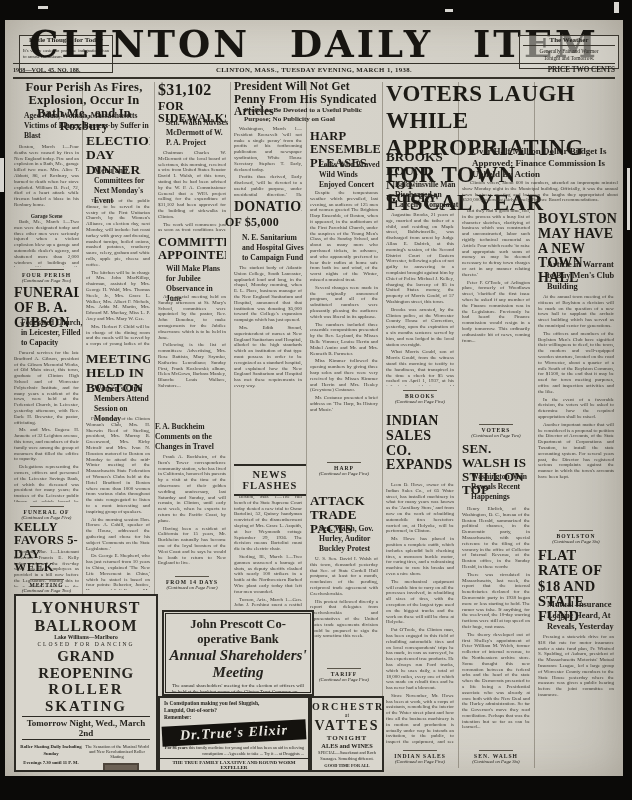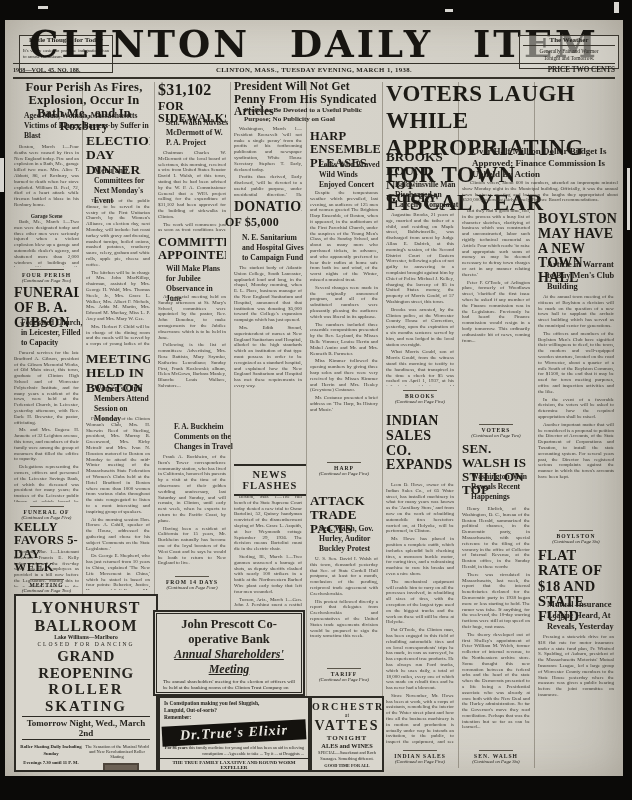--- a/index.html
+++ b/index.html
@@ -44,21 +44,21 @@
   .lyh-t1{font-size:16px;font-weight:bold;letter-spacing:1px;line-height:1.1;margin-top:3px;}
   .lyh-t2{font-size:5.6px;font-weight:bold;}
   .lyh-t3{font-size:5.6px;letter-spacing:2px;margin:1px 0;}
   .lyh-t4{font-size:15px;font-weight:bold;letter-spacing:.5px;line-height:1.1;}
   .lyh-t5{font-size:9px;font-weight:bold;border-top:1px solid #2c2a24;border-bottom:1px solid #2c2a24;margin:2px 6px;padding:1px 0;}
   .lyh-cols{display:flex;padding:2px 4px;}
   .lyh-left{width:62px;font-size:4.7px;line-height:1.35;font-weight:bold;text-align:center;}
   .lyh-left div{margin-bottom:3px;}
   .lyh-right{flex:1;text-align:center;font-size:4.4px;}
   .pre-t1{font-size:12.5px;font-weight:bold;margin-top:3px;}
-  .pre-t2{font-size:12px;font-weight:bold;font-style:italic;text-decoration:underline;}
+  .pre-t2{font-size:15px;font-weight:bold;font-style:italic;}
   .pre-b{font-size:5px;line-height:1.25;text-align:justify;padding:2px 6px;}
   .pre-d{font-size:6px;font-weight:bold;text-align:center;}
   .pre-s{font-size:5.4px;font-weight:bold;text-align:right;padding:1px 8px 0 0;}
   .true-top{font-size:5.4px;font-weight:bold;padding:2px 4px 0 4px;line-height:1.3;}
   .true-band{position:relative;margin:2px 2px;background:#14120e;color:#e8e6df;transform:rotate(-3deg);
      font-style:italic;font-weight:bold;font-size:14px;text-align:center;padding:2px 0;letter-spacing:1px;}
   .true-sm{font-size:4.3px;text-align:right;padding:0 4px;line-height:1.3;}
   .true-bot{font-size:5px;font-weight:bold;text-align:center;border-top:1px solid #2c2a24;margin-top:2px;padding:1px 0;}
   .vat-t1{font-size:10px;letter-spacing:2px;font-weight:bold;margin-top:3px;}
   .vat-at{font-size:6px;}
@@ -223,33 +223,33 @@
 
     <div class="blk h h1x" style="left:153px;top:216px;width:68px;font-size:12.5px">COMMITTEES APPOINTED</div>
     <div class="blk sub" style="left:156px;top:244px;width:64px">Will Make Plans for Jubilee Observance in June</div>
     <div class="blk" style="left:153px;top:274px;width:68px;height:94px">
       <div>
           <p class="bp">At a special meeting held on Sunday afternoon at St. Mary's School, committees were appointed by the pastor, Rev. John Donohue, to make arrangements for the Jubilee observance which is to be held in June.</p>
           <p class="bp">Following is the list of committees: Advertising, Mrs. Rose Battista, Mary Szymko, Katherine Lenculiano; Sunday First, Frank Kozlowski; album, Helen McGown, Barbara Manley, Blanche Louis Wallace, Salvatore...</p>
         </div>
     </div>
 
-    <div class="blk sub" style="left:164px;top:402px;width:64px">F. A. Buckheim Comments on the Changes in Travel</div>
+    <div class="blk sub" style="left:145px;top:402px;width:64px">F. A. Buckheim Comments on the Changes in Travel</div>
     <div class="blk" style="left:153px;top:434px;width:68px;height:118px">
       <div>
           <p class="bp">Frank A. Buckheim, of the Item's Tower correspondence community station, who has lived in California, honored his parents by a visit at the time of the observance of their golden wedding anniversary, last Saturday and Sunday, and will remain, in Clinton, until early next week, when he expects to return to the Pacific Coast, by plane.</p>
           <p class="bp">Having been a resident of California for 15 years, Mr. Buckheim naturally has become one of the loyal boosters of the West Coast and he says he would be loath to return to New England to live.</p>
         </div>
     </div>
     <div class="blk jump" style="left:153px;top:554px;width:68px">
       <div class="jw">FROM 14 DAYS</div>
       <div class="jn">(Continued on Page Four)</div>
     </div>
 
-    <div class="ad" style="left:148px;top:590px;width:148px;height:82px">
+    <div class="ad" style="left:157px;top:590px;width:148px;height:82px">
       <div class="ad-inner">
         <div class="ctr pre-t1">John Prescott Co-operative Bank</div>
         <div class="ctr pre-t2">Annual Shareholders' Meeting</div>
         <div class="pre-b">The annual shareholders' meeting for the election of officers will be held at the banking rooms of the Clinton Trust Company on</div>
         <div class="pre-d">THURSDAY EVENING, MARCH 10, 1938,</div>
         <div class="pre-d">at 7.30 P. M.</div>
         <div class="pre-s">MORTON C. JAQUITH, Clerk.</div>
       </div>
     </div>
 

